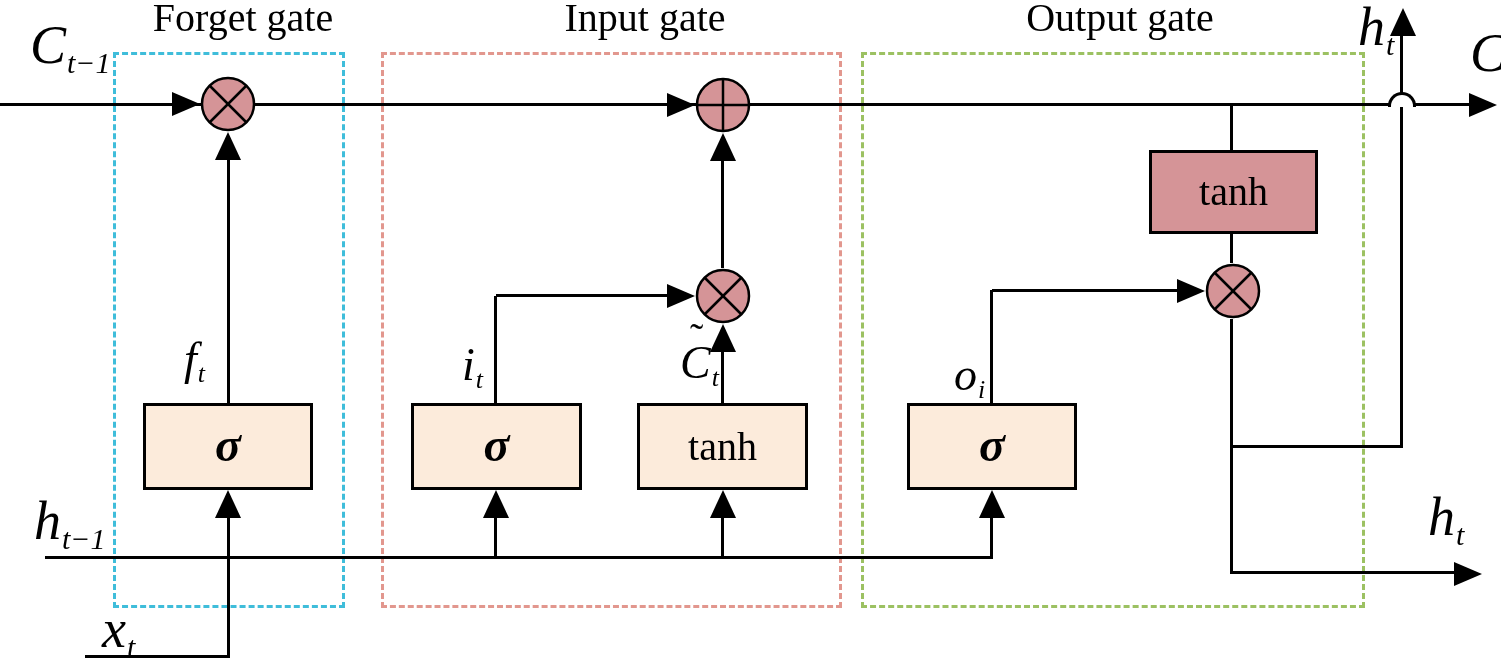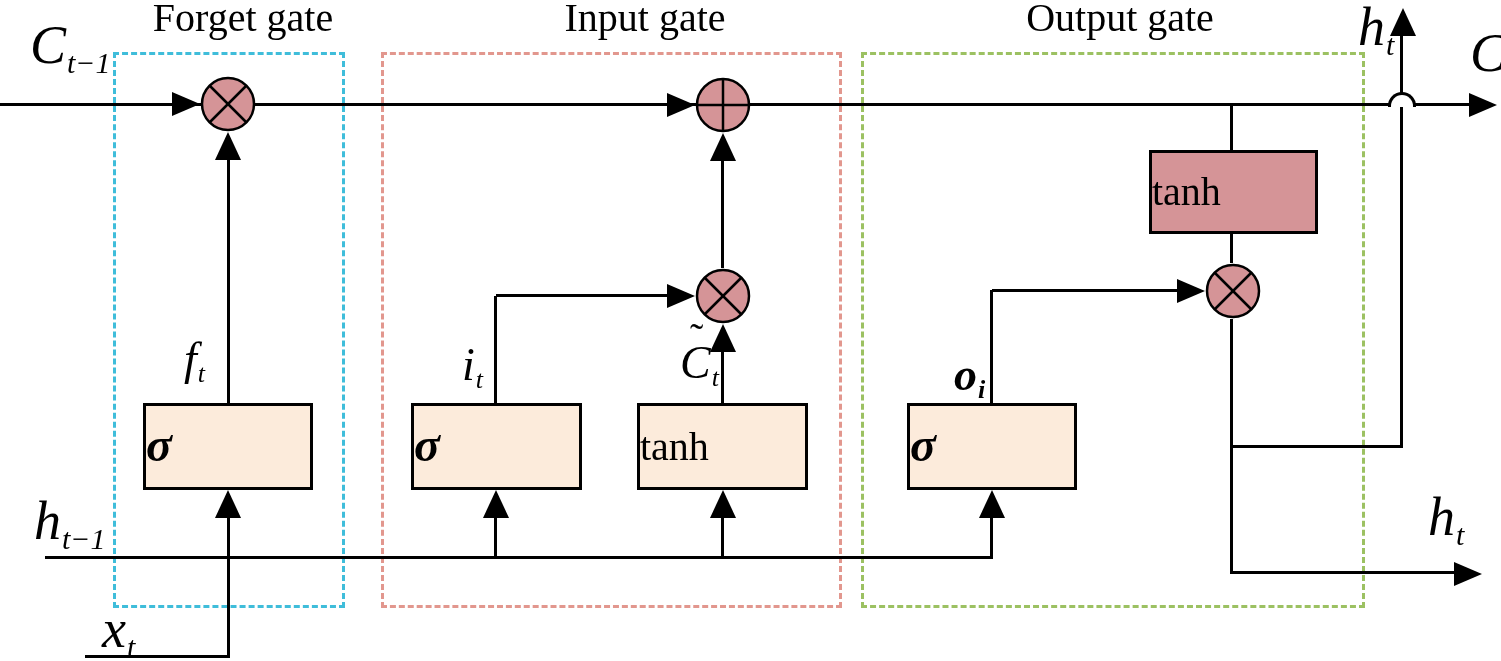--- a/index.html
+++ b/index.html
@@ -31,21 +31,21 @@
   .hop{
     position:absolute;left:1388px;top:92px;width:28px;height:15px;
     background:#fff;border:3px solid var(--line,#000);border-bottom:none;
     border-radius:14px 14px 0 0;box-sizing:border-box;
   }
   
   .op{position:absolute;width:56px;height:56px;}
   
   .gate-box{
     position:absolute;box-sizing:border-box;border:3px solid #000;
-    display:flex;align-items:center;justify-content:flex-start;
+    display:flex;align-items:center;justify-content:center;
   }
   .fill-sigma{background:var(--sigma-fill,#fcebdb);}
   .fill-node{background:var(--node-fill,#d59497);}
   .sigma-glyph{font-size:48px;font-weight:bold;font-style:italic;line-height:1;color:#000;transform:translateY(-2px);}
   .tanh-glyph{font-size:40px;line-height:1;color:#000;}
   
   .math{position:absolute;font-style:italic;color:#000;white-space:nowrap;line-height:1;margin-left:12px;}
   .math .base{font-size:54px;}
   .math .sub{font-size:30px;position:relative;top:0.32em;margin-left:1px;}
   .math.sm .base{font-size:46px;}
@@ -159,21 +159,21 @@
   </div>
   <div class="math sm" style="left:172px;top:336px;">
     <span class="base">f</span><span class="sub">t</span>
   </div>
   <div class="math sm" style="left:450px;top:342px;">
     <span class="base">i</span><span class="sub">t</span>
   </div>
   <div class="math sm" style="left:668px;top:340px;">
     <span class="accent">˜</span><span class="base">C</span><span class="sub">t</span>
   </div>
-  <div class="math sm" style="left:942px;top:352px;font-weight:bold;">
+  <div class="math sm" style="left:942px;top:352px;">
     <span class="base">o</span><span class="sub">i</span>
   </div>
   <div class="math" style="left:1346px;top:0px;">
     <span class="base">h</span><span class="sub">t</span>
   </div>
   <div class="math" style="left:1458px;top:26px;">
     <span class="base">C</span><span class="sub">t</span>
   </div>
   <div class="math" style="left:1416px;top:490px;">
     <span class="base">h</span><span class="sub">t</span>

